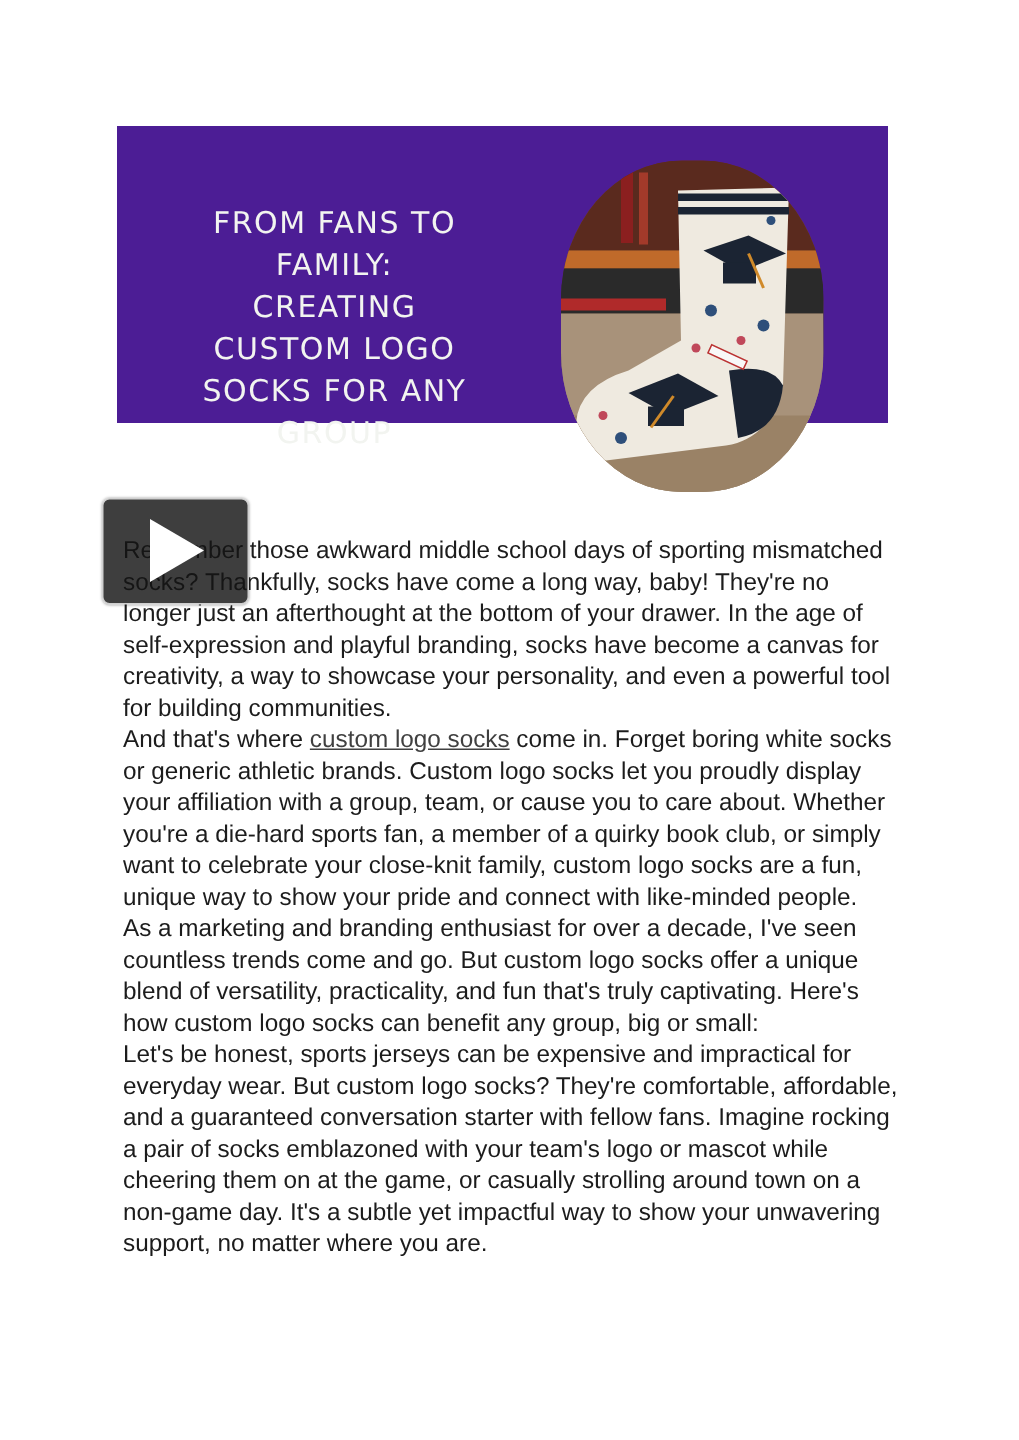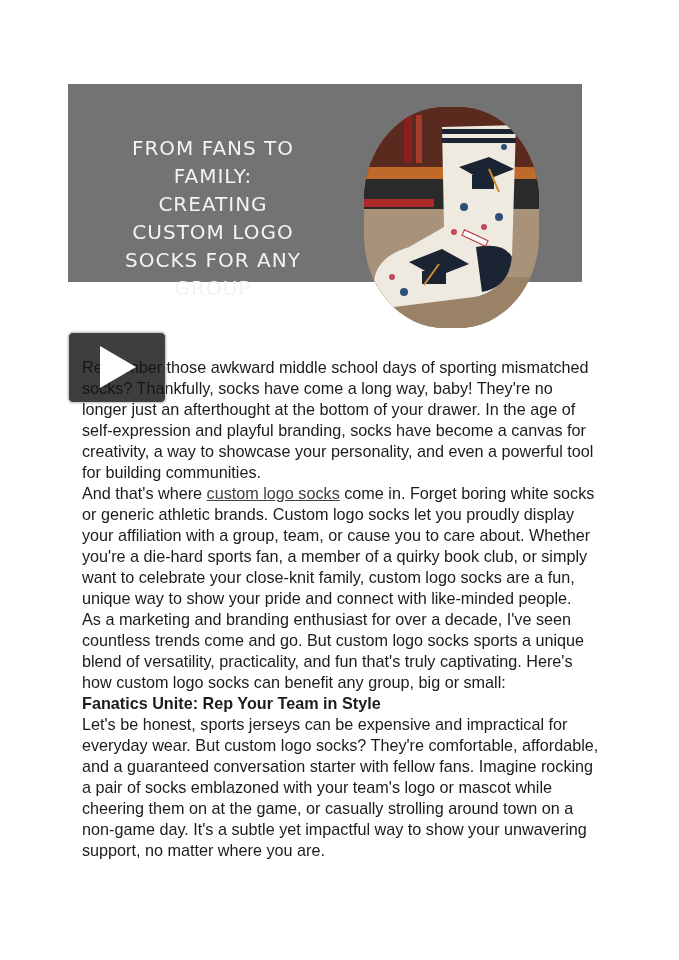--- a/index.html
+++ b/index.html
@@ -9,25 +9,25 @@
     }
     body {
       width: 679px;
       height: 960px;
       position: relative;
       overflow: hidden;
       font-family: "Liberation Sans", sans-serif;
     }
     .banner {
       position: absolute;
-      left: 68px;
+      left: 78px;
       top: 84px;
       width: 514px;
       height: 198px;
-      background: #737373;
+      background: #4c1d95;
     }
     .banner-title {
       position: absolute;
       left: 40px;
       top: 50px;
       width: 210px;
       text-align: center;
       color: #f2f4f0;
       font-family: "DejaVu Sans", sans-serif;
       font-size: 20px;
@@ -132,16 +132,15 @@
 
 <div class="play-overlay">
   <svg width="36" height="42" viewBox="0 0 36 42">
     <polygon points="0,0 36,21 0,42" fill="#ffffff"></polygon>
   </svg>
 </div>
 
 <div class="content">
   <p>Remember those awkward middle school days of sporting mismatched socks? Thankfully, socks have come a long way, baby! They're no longer just an afterthought at the bottom of your drawer. In the age of self-expression and playful branding, socks have become a canvas for creativity, a way to showcase your personality, and even a powerful tool for building communities.</p>
   <p><span>And that's where </span><a>custom logo socks</a><span> come in. Forget boring white socks or generic athletic brands. Custom logo socks let you proudly display your affiliation with a group, team, or cause you to care about. Whether you're a die-hard sports fan, a member of a quirky book club, or simply want to celebrate your close-knit family, custom logo socks are a fun, unique way to show your pride and connect with like-minded people.</span></p>
-  <p>As a marketing and branding enthusiast for over a decade, I've seen countless trends come and go. But custom logo socks sports a unique blend of versatility, practicality, and fun that's truly captivating. Here's how custom logo socks can benefit any group, big or small:</p>
-  <p class="heading">Fanatics Unite: Rep Your Team in Style</p>
+  <p>As a marketing and branding enthusiast for over a decade, I've seen countless trends come and go. But custom logo socks offer a unique blend of versatility, practicality, and fun that's truly captivating. Here's how custom logo socks can benefit any group, big or small:</p>
   <p>Let's be honest, sports jerseys can be expensive and impractical for everyday wear. But custom logo socks? They're comfortable, affordable, and a guaranteed conversation starter with fellow fans. Imagine rocking a pair of socks emblazoned with your team's logo or mascot while cheering them on at the game, or casually strolling around town on a non-game day. It's a subtle yet impactful way to show your unwavering support, no matter where you are.</p>
 </div>
 
 </body></html>

